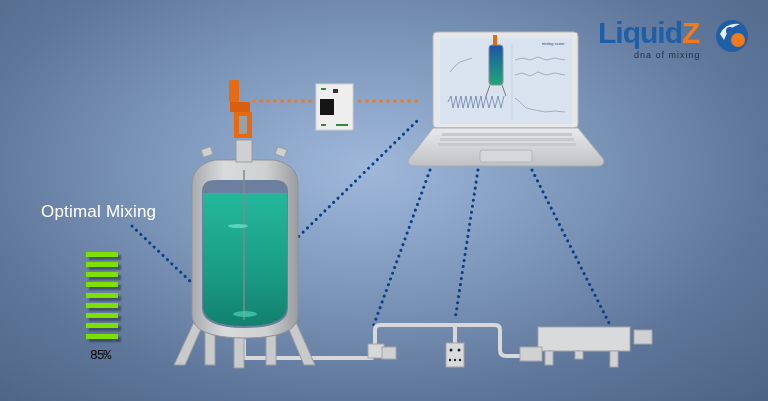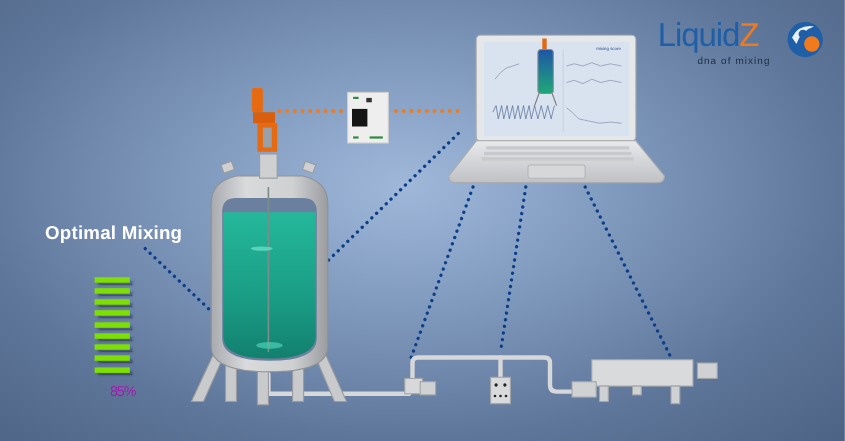--- a/index.html
+++ b/index.html
@@ -1,28 +1,28 @@
 <!DOCTYPE html>
 <html><head>
 <meta charset="utf-8">
 <style>
   html,body{margin:0;padding:0;}
   body{width:768px;height:401px;overflow:hidden;position:relative;
     background:radial-gradient(ellipse at 48% 42%, #9fb8da 0%, #7f99bd 35%, #5e7699 70%, #4d6386 100%);
     font-family:"Liberation Sans", sans-serif;}
   .abs{position:absolute;}
   #logo{left:598px;top:16px;width:160px;height:50px;}
-  .logo-text{position:absolute;left:0;top:0;font-weight:normal;font-size:30px;letter-spacing:-1px;color:#1f5fa8;line-height:34px;}
+  .logo-text{position:absolute;left:0;top:0;font-weight:bold;font-size:30px;letter-spacing:-1px;color:#1f5fa8;line-height:34px;}
   .logo-z{color:#f07a1c;}
   .logo-tag{position:absolute;left:36px;top:34px;font-size:9px;letter-spacing:1px;color:#1c2c44;text-align:right;}
   .logo-sphere{position:absolute;left:116px;top:2px;width:36px;height:36px;}
-  #title{left:41px;top:202px;font-size:17px;font-weight:bold;color:#ffffff;letter-spacing:0.2px;}
+  #title{left:41px;top:202px;font-size:17px;font-weight:normal;color:#ffffff;letter-spacing:0.2px;}
   #meter{left:86px;top:252px;width:40px;height:120px;}
   .bar{position:absolute;left:0;width:32px;height:5px;background:#7ee000;box-shadow:3px 3px 2px rgba(40,50,70,0.6);}
-  .pct{position:absolute;left:14px;top:96px;font-family:Liberation Sans, sans-serif;font-size:13px;color:#a21caf;letter-spacing:-1px;}
+  .pct{position:absolute;left:4px;top:96px;font-family:Liberation Mono, monospace;font-size:13px;color:#000000;letter-spacing:-1px;}
   #diagram{left:0;top:0;width:768px;height:401px;}
 </style>
 </head>
 <body>
 
 <svg id="diagram" class="abs" viewBox="0 0 768 401" width="768" height="401">
   <defs>
     <linearGradient id="steel" x1="0" x2="1" y1="0" y2="0">
       <stop offset="0" stop-color="#a8aaae"></stop>
       <stop offset="0.3" stop-color="#d9dadc"></stop>

